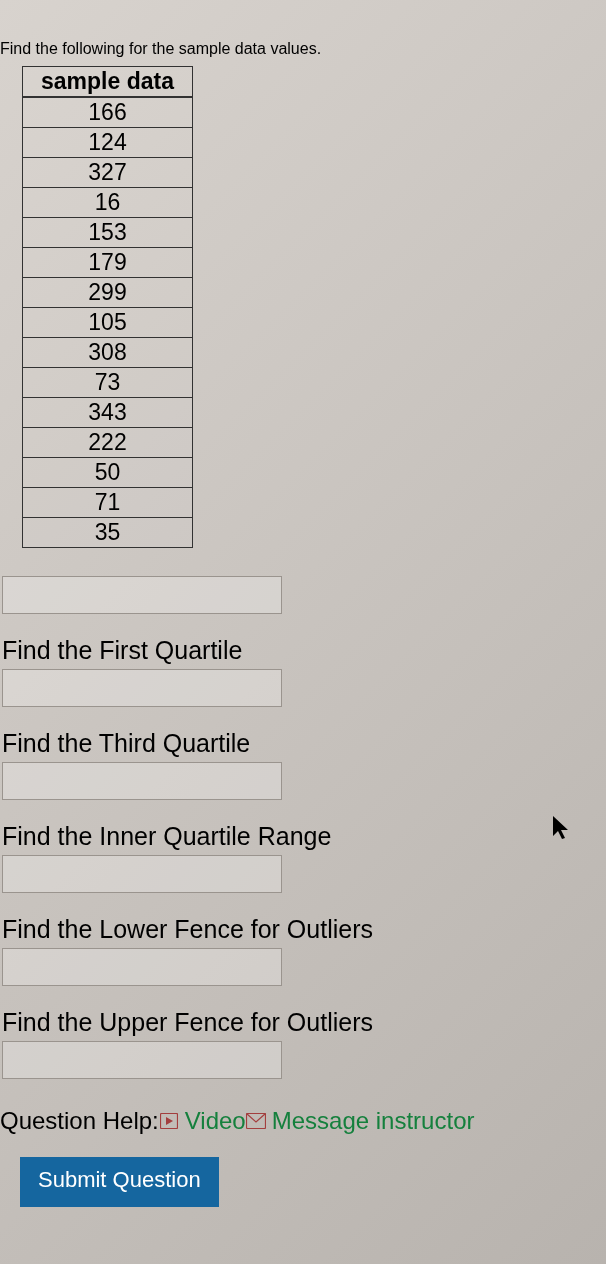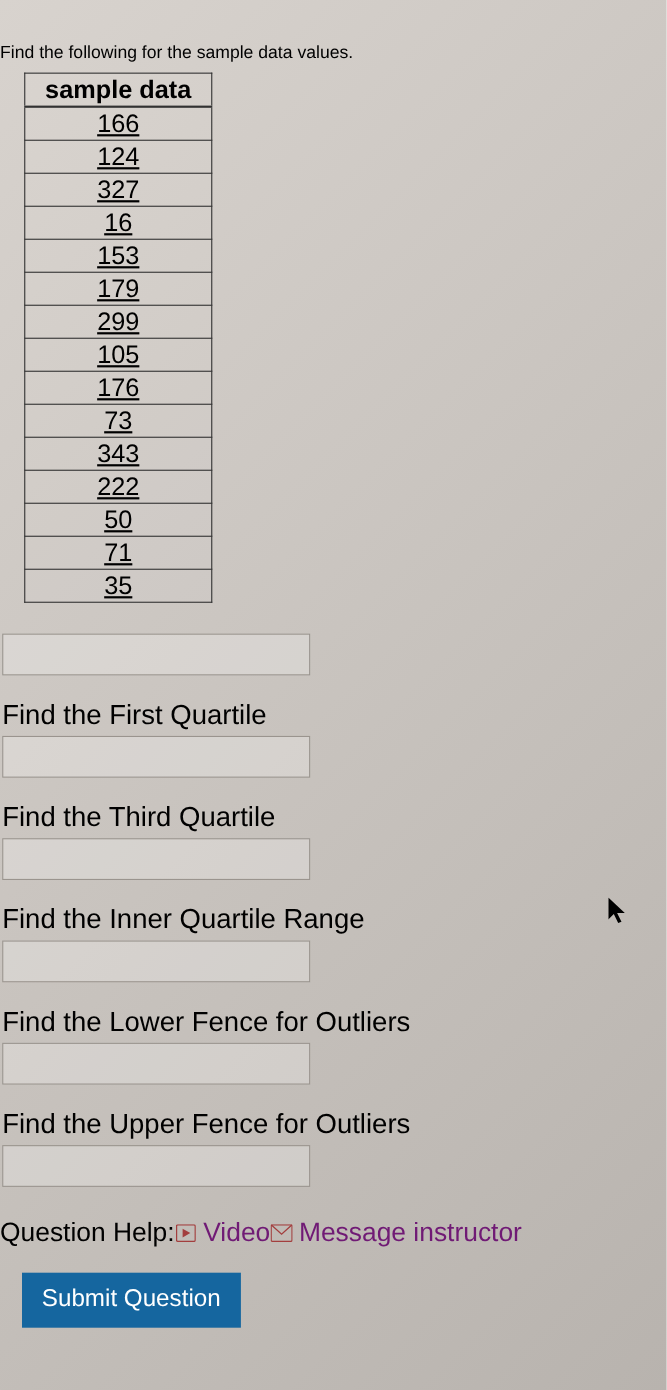--- a/index.html
+++ b/index.html
@@ -31,21 +31,20 @@
     text-align: center;
     font-size: 23px;
     min-width: 170px;
   }
   .data-table th {
     font-weight: bold;
     border-bottom: 2px solid #323232;
   }
   .data-table td {
     height: 30px;
-    text-decoration: underline;
   }
   .field-block {
     margin-top: 22px;
     padding: 0 0 0 2px;
   }
   .field-label {
     font-size: 25px;
     margin-bottom: 4px;
   }
   .field-input {
@@ -57,21 +56,21 @@
     padding: 4px 8px;
   }
   .help-row {
     margin-top: 28px;
     font-size: 24px;
     display: flex;
     align-items: center;
     flex-wrap: wrap;
   }
   .help-link {
-    color: #701a75;
+    color: #15803d;
     display: inline-flex;
     align-items: center;
     gap: 6px;
     cursor: pointer;
   }
   .icon-box {
     display: inline-flex;
     align-items: center;
     justify-content: center;
     width: 20px;
@@ -130,21 +129,21 @@
       <tr>
           <td>179</td>
         </tr>
       <tr>
           <td>299</td>
         </tr>
       <tr>
           <td>105</td>
         </tr>
       <tr>
-          <td>176</td>
+          <td>308</td>
         </tr>
       <tr>
           <td>73</td>
         </tr>
       <tr>
           <td>343</td>
         </tr>
       <tr>
           <td>222</td>
         </tr>

